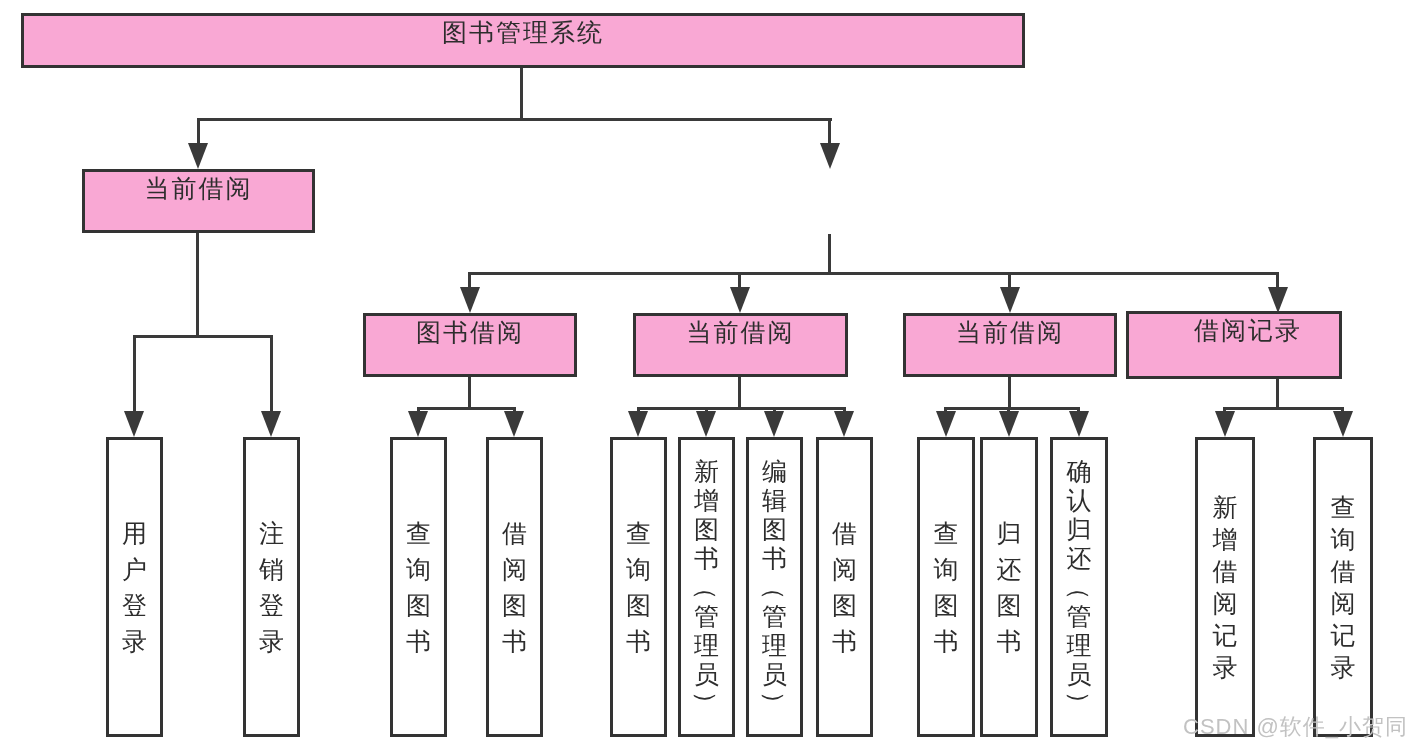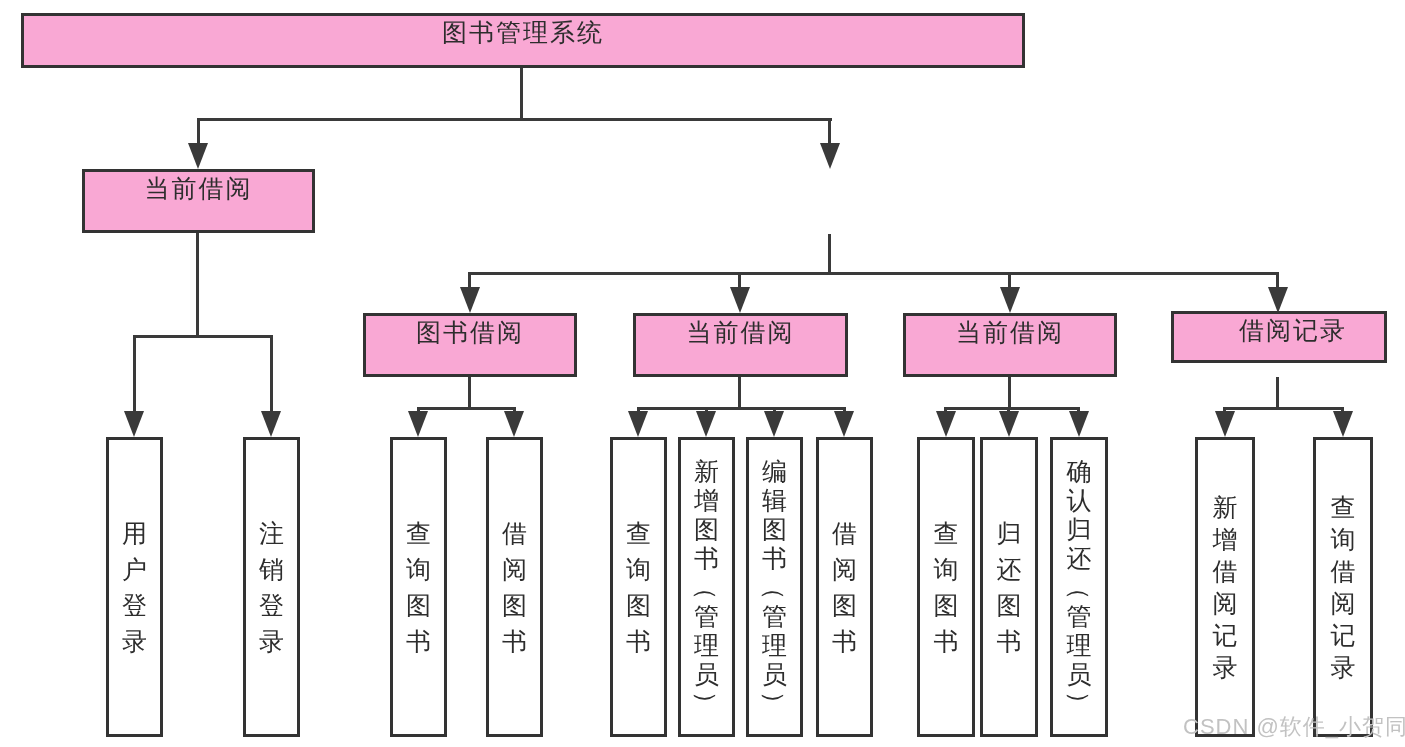--- a/index.html
+++ b/index.html
@@ -104,21 +104,21 @@
 
   <div class="node" style="left:363px;top:313px;width:214px;height:64px;">
     <span class="hlabel">图书借阅</span>
   </div>
   <div class="node" style="left:633px;top:313px;width:215px;height:64px;">
     <span class="hlabel">当前借阅</span>
   </div>
   <div class="node" style="left:903px;top:313px;width:214px;height:64px;">
     <span class="hlabel">当前借阅</span>
   </div>
-  <div class="node" style="left:1171px;top:311px;width:216px;height:52px;padding-left:28px;">
+  <div class="node" style="left:1126px;top:311px;width:216px;height:68px;padding-left:28px;">
     <span class="hlabel">借阅记录</span>
   </div>
 
   <div class="leaf" style="left:106px;">
     <div class="vlabel" style="gap: 11px;">
         <span>用</span>
         <span>户</span>
         <span>登</span>
         <span>录</span>
       </div>

